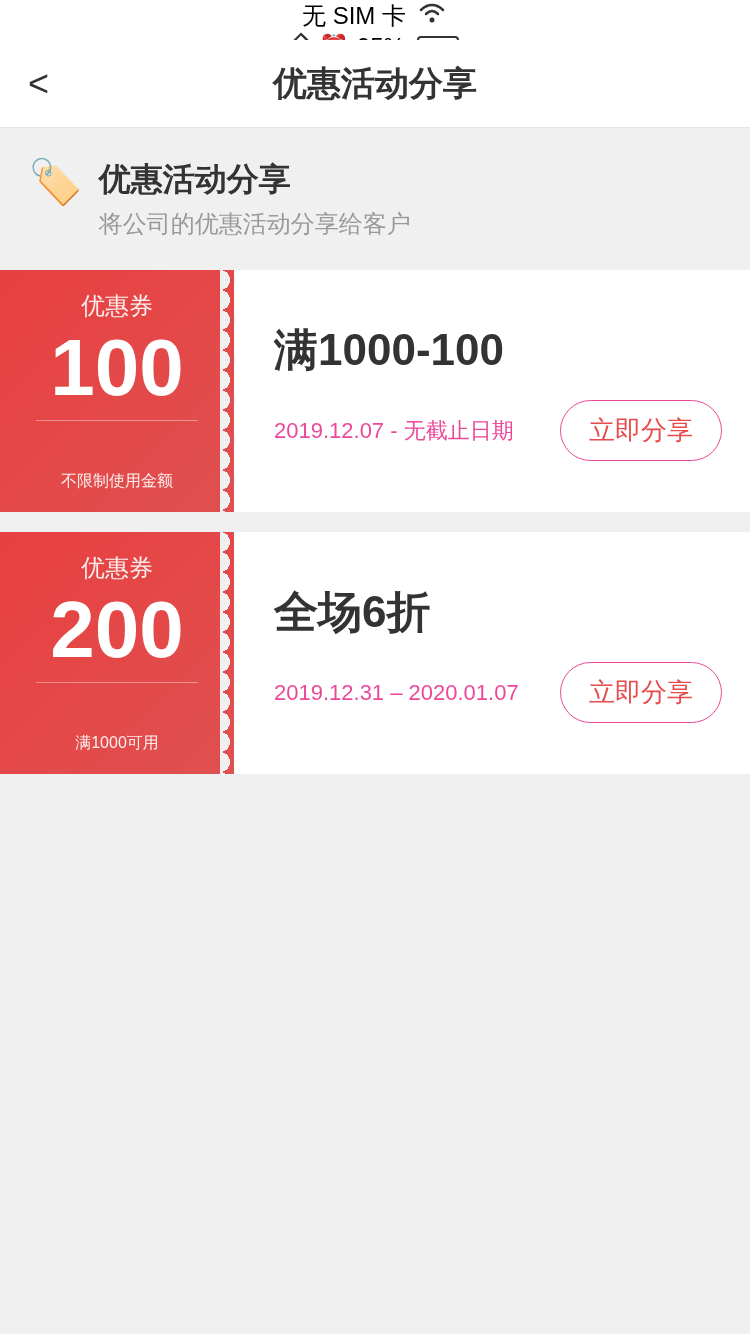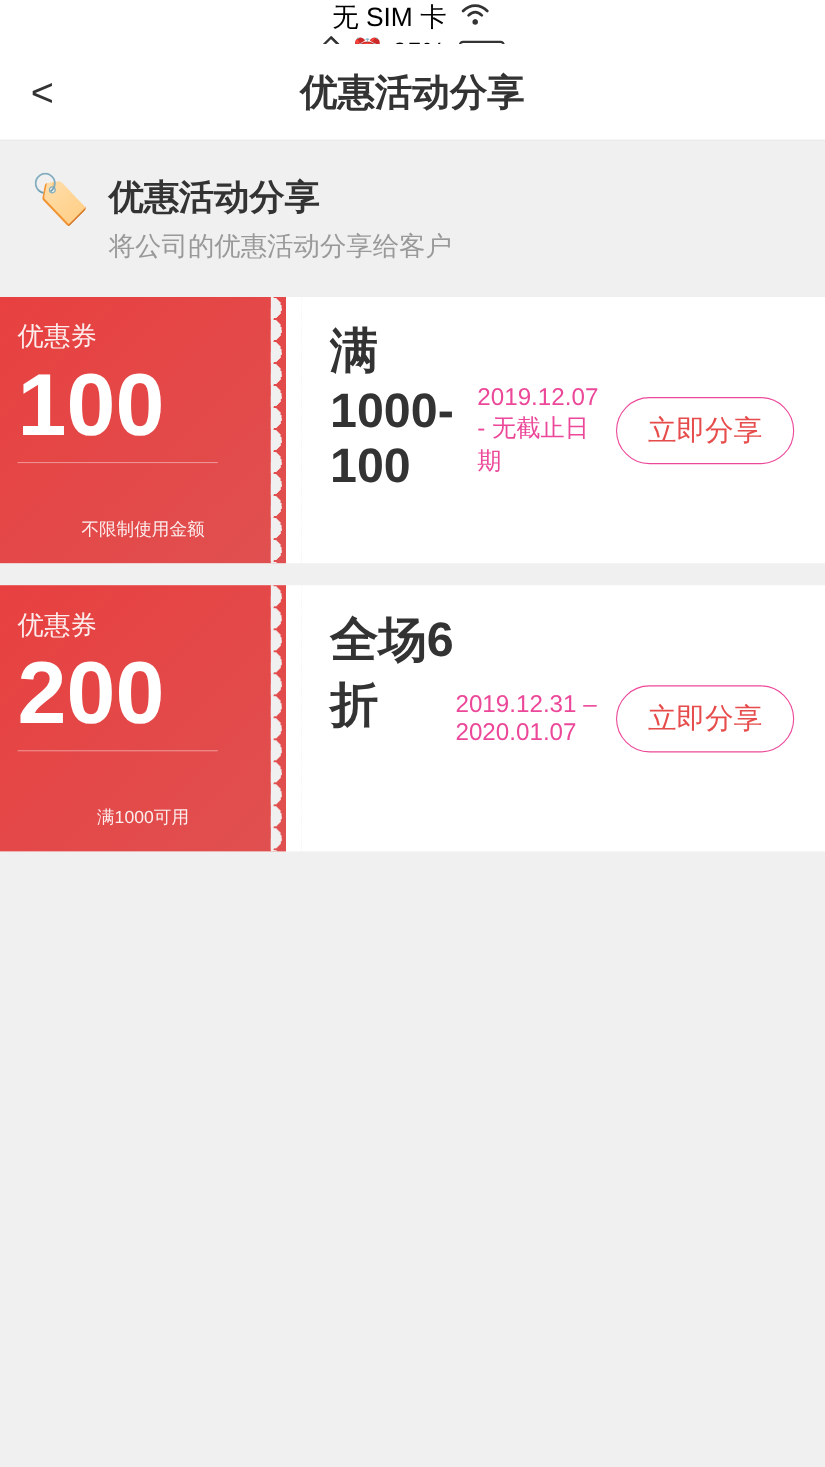--- a/index.html
+++ b/index.html
@@ -130,27 +130,28 @@
       background: #fff;
       margin: 0 0 20px 0;
       display: flex;
       align-items: stretch;
       position: relative;
       overflow: visible;
     }
 
     
     .coupon-left {
-      width: 260px;
+      width: 234px;
       min-height: 180px;
       background: #e74c4c;
       background: linear-gradient(135deg, #e84040, #e05050);
       color: #fff;
       display: flex;
       flex-direction: column;
+      align-items: center;
       justify-content: center;
       padding: 20px 16px;
       position: relative;
       flex-shrink: 0;
     }
 
     
     .coupon-left::after {
       content: '';
       position: absolute;
@@ -186,21 +187,21 @@
       font-size: 16px;
       color: rgba(255,255,255,0.9);
       text-align: center;
       margin-top: 38px;
     }
 
     
     .coupon-right {
       flex: 1;
       display: flex;
-      flex-direction: row;
+      flex-direction: column;
       justify-content: center;
       padding: 20px 28px 20px 40px;
     }
     .coupon-name {
       font-size: 44px;
       font-weight: 700;
       color: #333;
       margin-bottom: 20px;
     }
     .coupon-meta {

